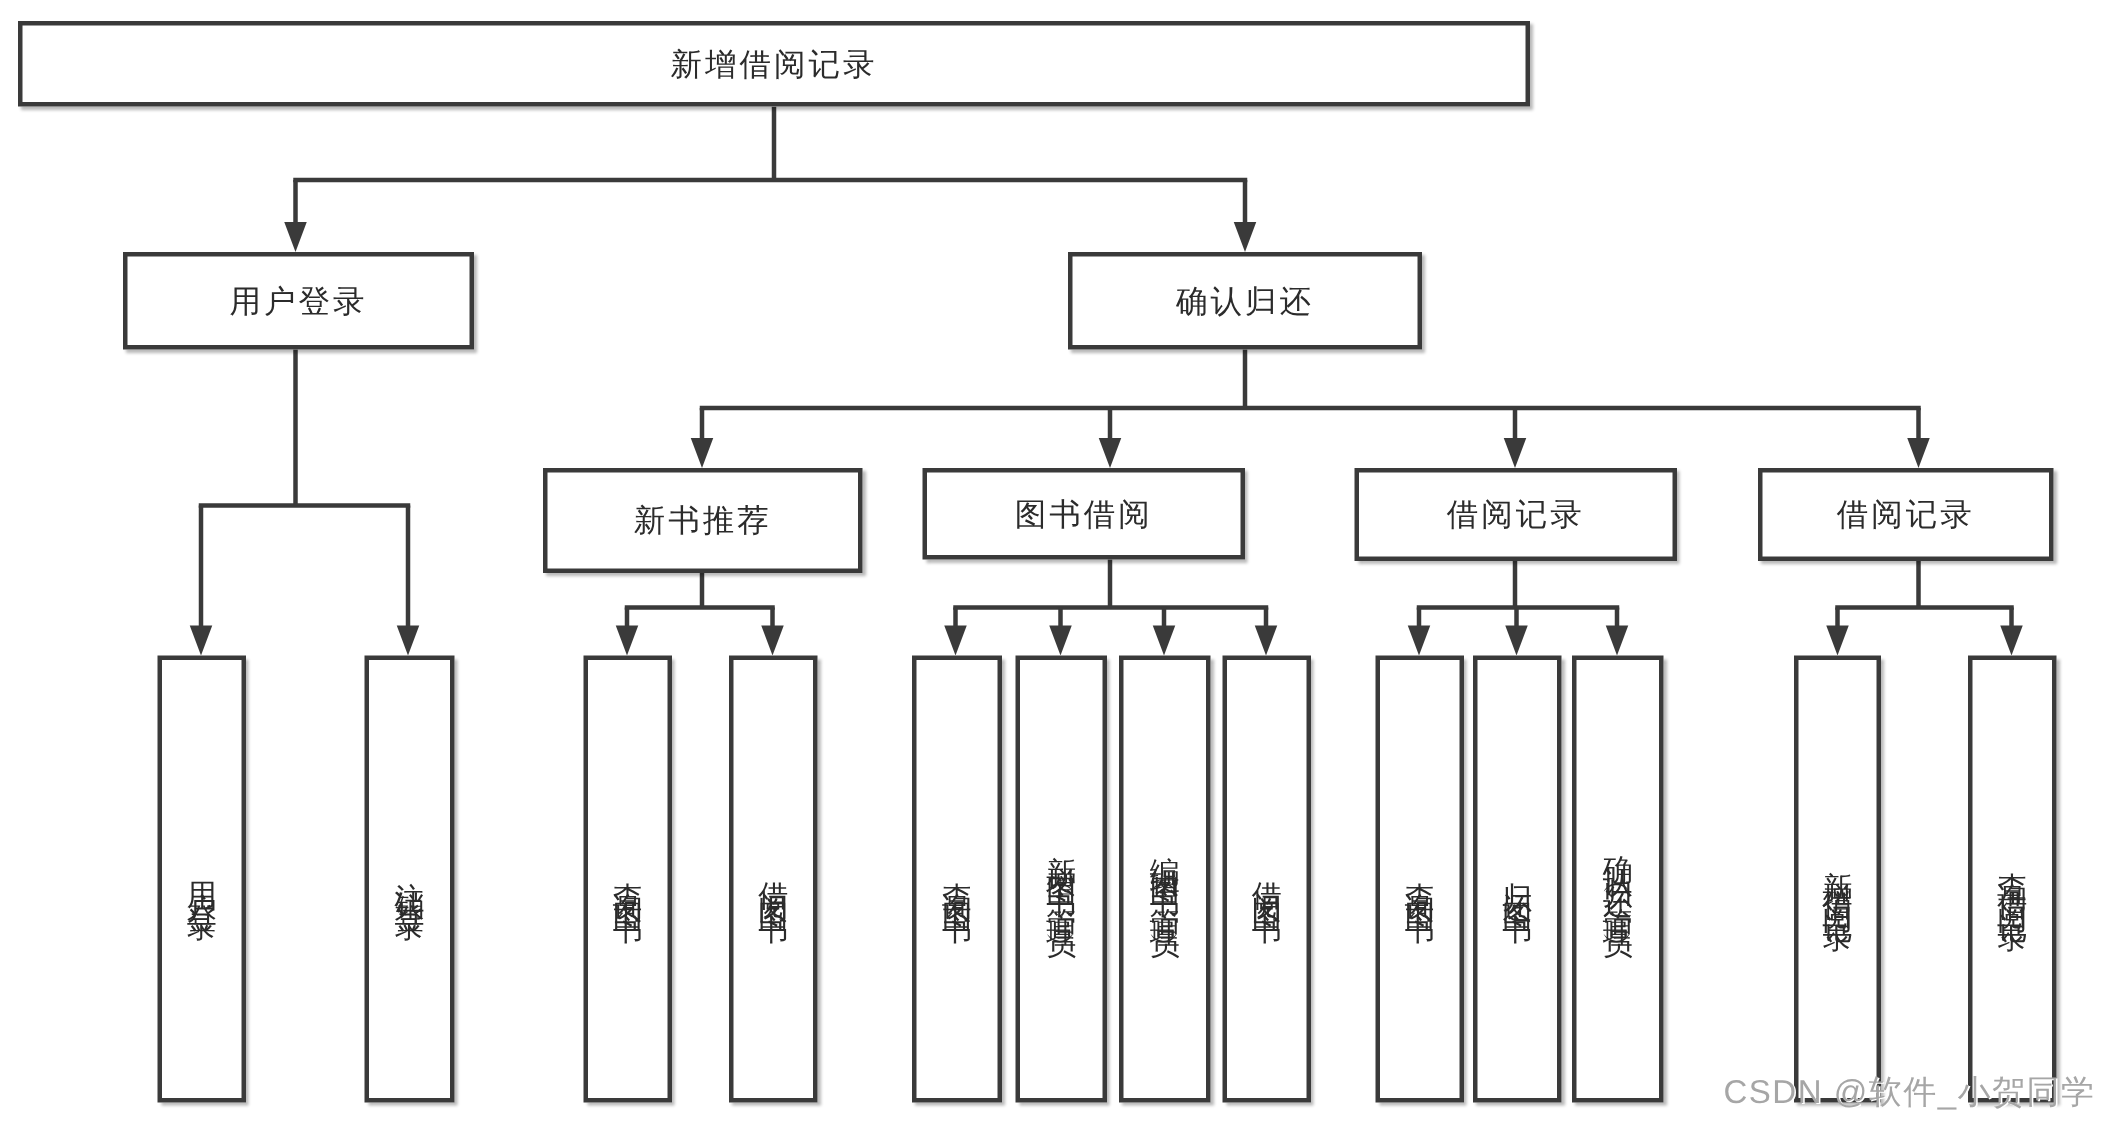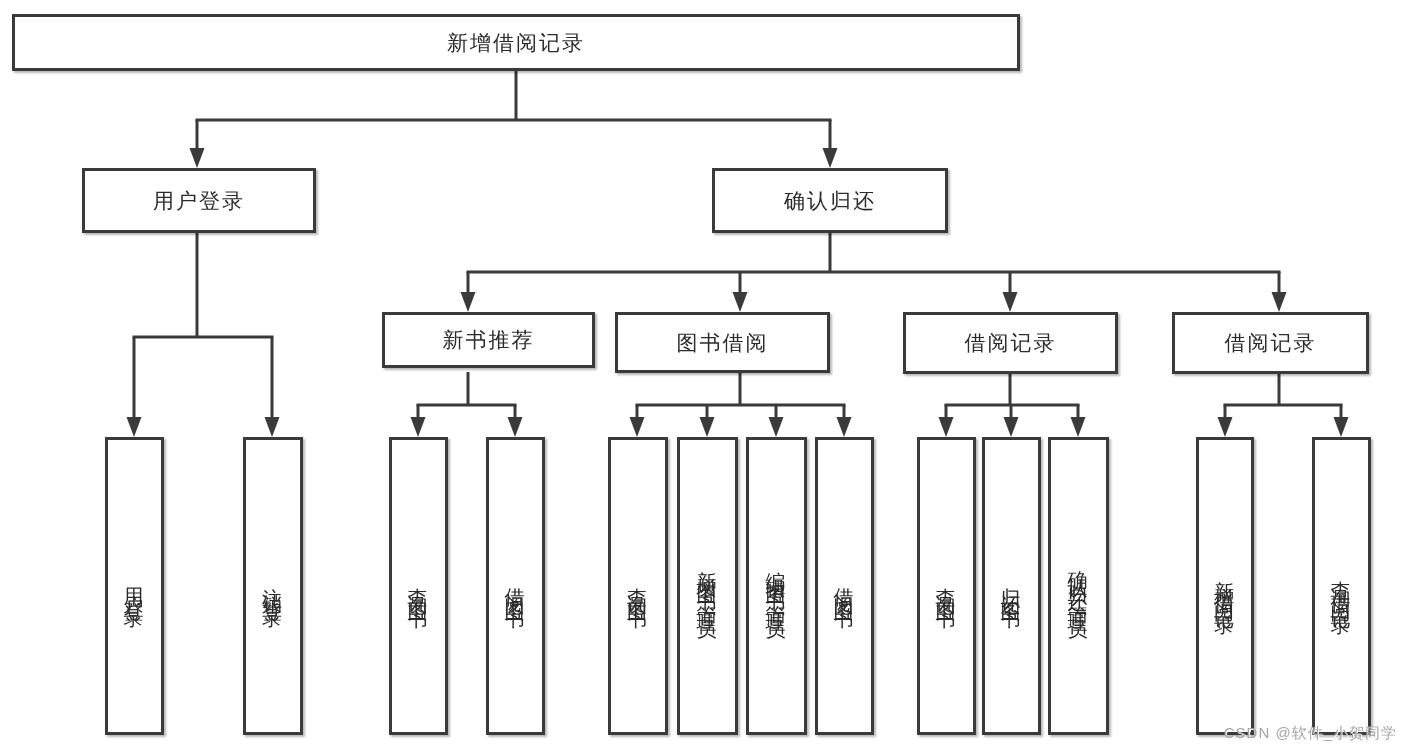--- a/index.html
+++ b/index.html
@@ -51,21 +51,21 @@
     letter-spacing: 7px;
     color: #2b2b2b;
     white-space: nowrap;
   }
   
   .n-root      { left: 12px;   top: 14px;  width: 1008px; height: 57px; }
   
   .n-user      { left: 82px;   top: 168px; width: 234px;  height: 65px; }
   .n-books     { left: 712px;  top: 168px; width: 236px;  height: 65px; }
   
-  .n-recommend { left: 362px;  top: 312px; width: 213px;  height: 56px; margin-left: 20px; }
+  .n-recommend { left: 362px;  top: 312px; width: 213px;  height: 70px; }
   .n-borrow    { left: 615px;  top: 312px; width: 215px;  height: 61px; }
   .n-current   { left: 903px;  top: 312px; width: 215px;  height: 62px; }
   .n-records   { left: 1172px; top: 312px; width: 197px;  height: 62px; }
   
   .n-login     { left: 105px;  width: 59px; }
   .n-logout    { left: 243px;  width: 60px; }
   .n-nb-query  { left: 389px;  width: 59px; }
   .n-nb-borrow { left: 486px;  width: 59px; }
   .n-bb-query  { left: 608px;  width: 60px; }
   .n-bb-add    { left: 677px;  width: 61px; }
@@ -73,21 +73,21 @@
   .n-bb-borrow { left: 815px;  width: 59px; }
   .n-cb-query  { left: 917px;  width: 59px; }
   .n-cb-return { left: 982px;  width: 59px; }
   .n-cb-confirm{ left: 1048px; width: 61px; }
   .n-br-add    { left: 1196px; width: 58px; }
   .n-br-query  { left: 1312px; width: 59px; }
   .watermark {
     position: absolute;
     right: 8px;
     bottom: 4px;
-    font-size: 15px;
+    font-size: 22px;
     letter-spacing: 1px;
     color: #a6a6a6;
     text-shadow: 1px 1px 0 #ffffff;
     z-index: 5;
   }
 </style>
 </head>
 <body>
 
 <div class="canvas">

